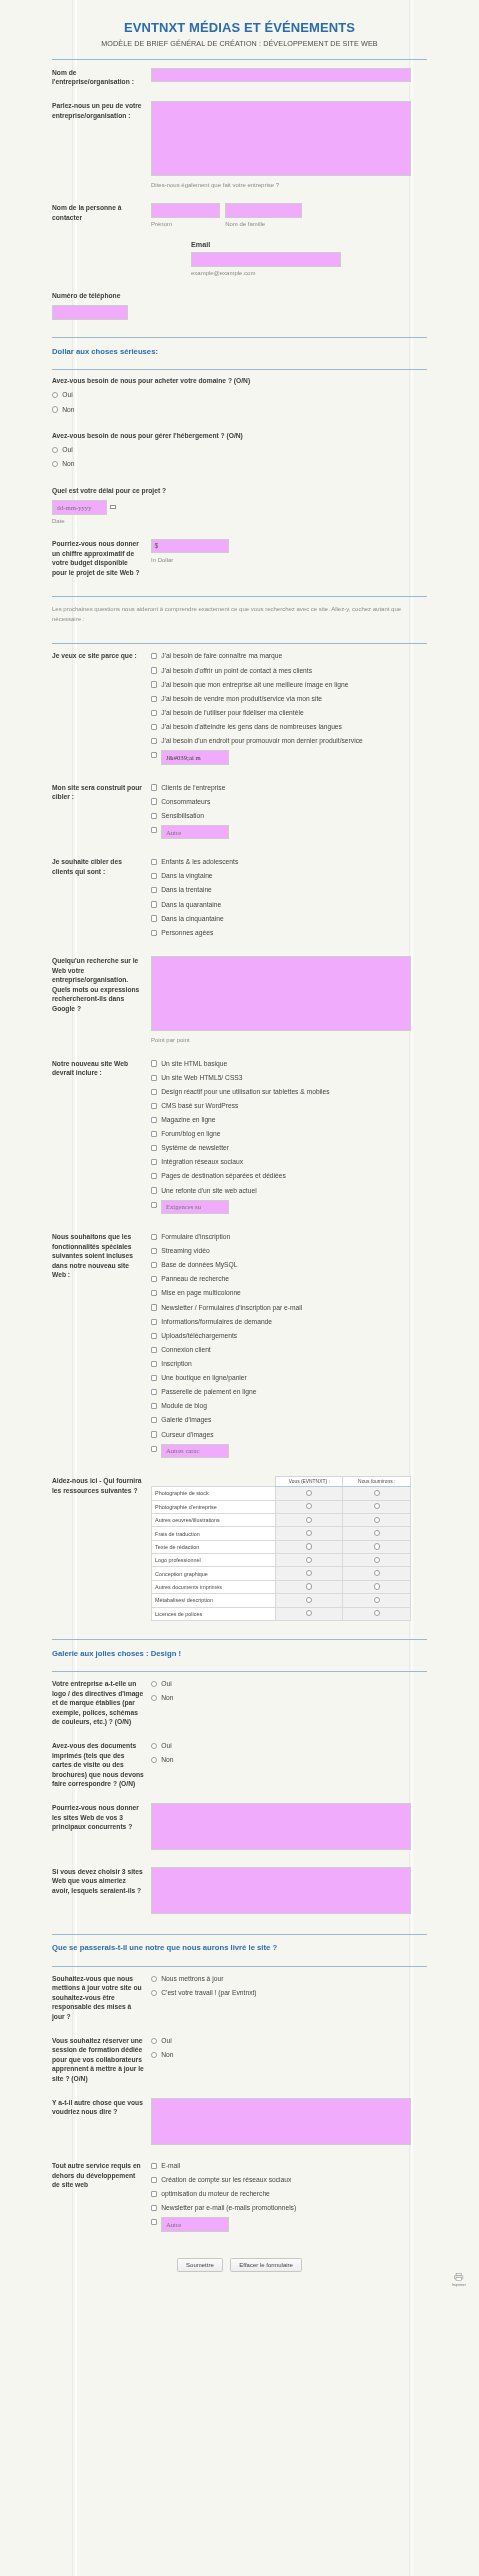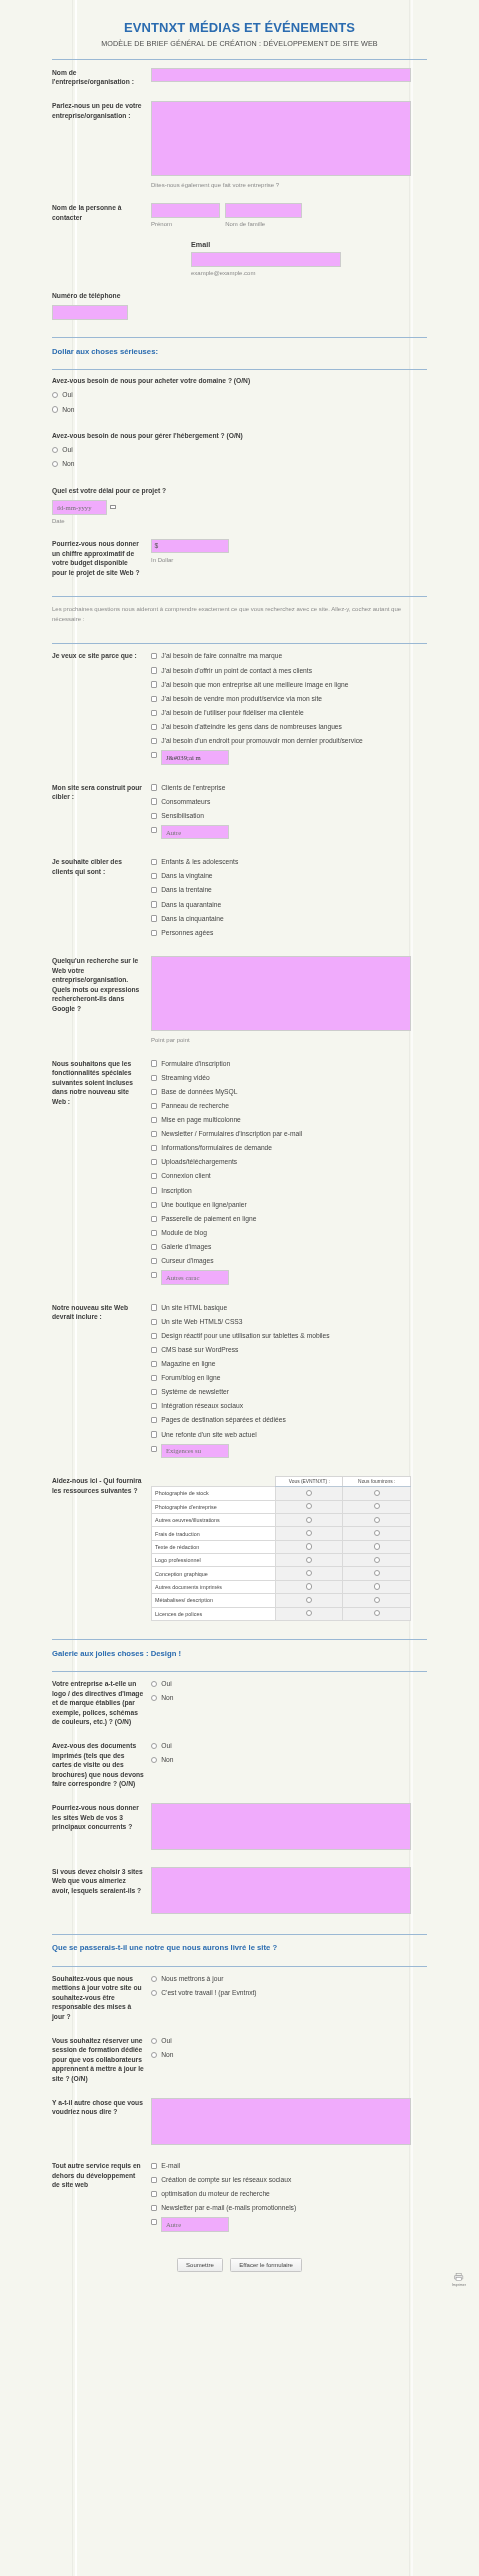--- a/index.html
+++ b/index.html
@@ -430,20 +430,70 @@
 
     <div class="row">
       <div class="lbl">Quelqu'un recherche sur le Web votre entreprise/organisation. Quels mots ou expressions rechercheront-ils dans Google ?</div>
       <div class="fld">
         <textarea class="txt" style=""></textarea>
         <div class="sub">Point par point</div>
       </div>
     </div>
 
     <div class="row">
+      <div class="lbl">Notre nouveau site Web devrait inclure :</div>
+      <div class="fld">
+        <label class="opt">
+            <span class="ctl"><span class="check"></span></span>
+            <span class="otxt">Un site HTML basique</span>
+          </label>
+        <label class="opt">
+            <span class="ctl"><span class="check"></span></span>
+            <span class="otxt">Un site Web HTML5/ CSS3</span>
+          </label>
+        <label class="opt">
+            <span class="ctl"><span class="check"></span></span>
+            <span class="otxt">Design réactif pour une utilisation sur tablettes &amp; mobiles</span>
+          </label>
+        <label class="opt">
+            <span class="ctl"><span class="check"></span></span>
+            <span class="otxt">CMS basé sur WordPress</span>
+          </label>
+        <label class="opt">
+            <span class="ctl"><span class="check"></span></span>
+            <span class="otxt">Magazine en ligne</span>
+          </label>
+        <label class="opt">
+            <span class="ctl"><span class="check"></span></span>
+            <span class="otxt">Forum/blog en ligne</span>
+          </label>
+        <label class="opt">
+            <span class="ctl"><span class="check"></span></span>
+            <span class="otxt">Système de newsletter</span>
+          </label>
+        <label class="opt">
+            <span class="ctl"><span class="check"></span></span>
+            <span class="otxt">Intégration réseaux sociaux</span>
+          </label>
+        <label class="opt">
+            <span class="ctl"><span class="check"></span></span>
+            <span class="otxt">Pages de destination séparées et dédiées</span>
+          </label>
+        <label class="opt">
+            <span class="ctl"><span class="check"></span></span>
+            <span class="otxt">Une refonte d'un site web actuel</span>
+          </label>
+        <div class="opt">
+          <span class="ctl"><span class="check"></span></span>
+          <input class="txt w-other" type="text" placeholder="Exigences su" style="">
+        </div>
+      </div>
+    </div>
+
+    <div class="row">
       <div class="lbl">Nous souhaitons que les fonctionnalités spéciales suivantes soient incluses dans notre nouveau site Web :</div>
       <div class="fld">
         <label class="opt">
             <span class="ctl"><span class="check"></span></span>
             <span class="otxt">Formulaire d'inscription</span>
           </label>
         <label class="opt">
             <span class="ctl"><span class="check"></span></span>
             <span class="otxt">Streaming vidéo</span>
           </label>
@@ -495,70 +545,20 @@
             <span class="ctl"><span class="check"></span></span>
             <span class="otxt">Galerie d'images</span>
           </label>
         <label class="opt">
             <span class="ctl"><span class="check"></span></span>
             <span class="otxt">Curseur d'images</span>
           </label>
         <div class="opt">
           <span class="ctl"><span class="check"></span></span>
           <input class="txt w-other" type="text" placeholder="Autres carac" style="">
-        </div>
-      </div>
-    </div>
-
-    <div class="row">
-      <div class="lbl">Notre nouveau site Web devrait inclure :</div>
-      <div class="fld">
-        <label class="opt">
-            <span class="ctl"><span class="check"></span></span>
-            <span class="otxt">Un site HTML basique</span>
-          </label>
-        <label class="opt">
-            <span class="ctl"><span class="check"></span></span>
-            <span class="otxt">Un site Web HTML5/ CSS3</span>
-          </label>
-        <label class="opt">
-            <span class="ctl"><span class="check"></span></span>
-            <span class="otxt">Design réactif pour une utilisation sur tablettes &amp; mobiles</span>
-          </label>
-        <label class="opt">
-            <span class="ctl"><span class="check"></span></span>
-            <span class="otxt">CMS basé sur WordPress</span>
-          </label>
-        <label class="opt">
-            <span class="ctl"><span class="check"></span></span>
-            <span class="otxt">Magazine en ligne</span>
-          </label>
-        <label class="opt">
-            <span class="ctl"><span class="check"></span></span>
-            <span class="otxt">Forum/blog en ligne</span>
-          </label>
-        <label class="opt">
-            <span class="ctl"><span class="check"></span></span>
-            <span class="otxt">Système de newsletter</span>
-          </label>
-        <label class="opt">
-            <span class="ctl"><span class="check"></span></span>
-            <span class="otxt">Intégration réseaux sociaux</span>
-          </label>
-        <label class="opt">
-            <span class="ctl"><span class="check"></span></span>
-            <span class="otxt">Pages de destination séparées et dédiées</span>
-          </label>
-        <label class="opt">
-            <span class="ctl"><span class="check"></span></span>
-            <span class="otxt">Une refonte d'un site web actuel</span>
-          </label>
-        <div class="opt">
-          <span class="ctl"><span class="check"></span></span>
-          <input class="txt w-other" type="text" placeholder="Exigences su" style="">
         </div>
       </div>
     </div>
 
     <div class="row">
       <div class="lbl">Aidez-nous ici - Qui fournira les ressources suivantes ?</div>
       <div class="fld matrix-wrap">
         <table class="matrix">
           <thead>
             <tr>

